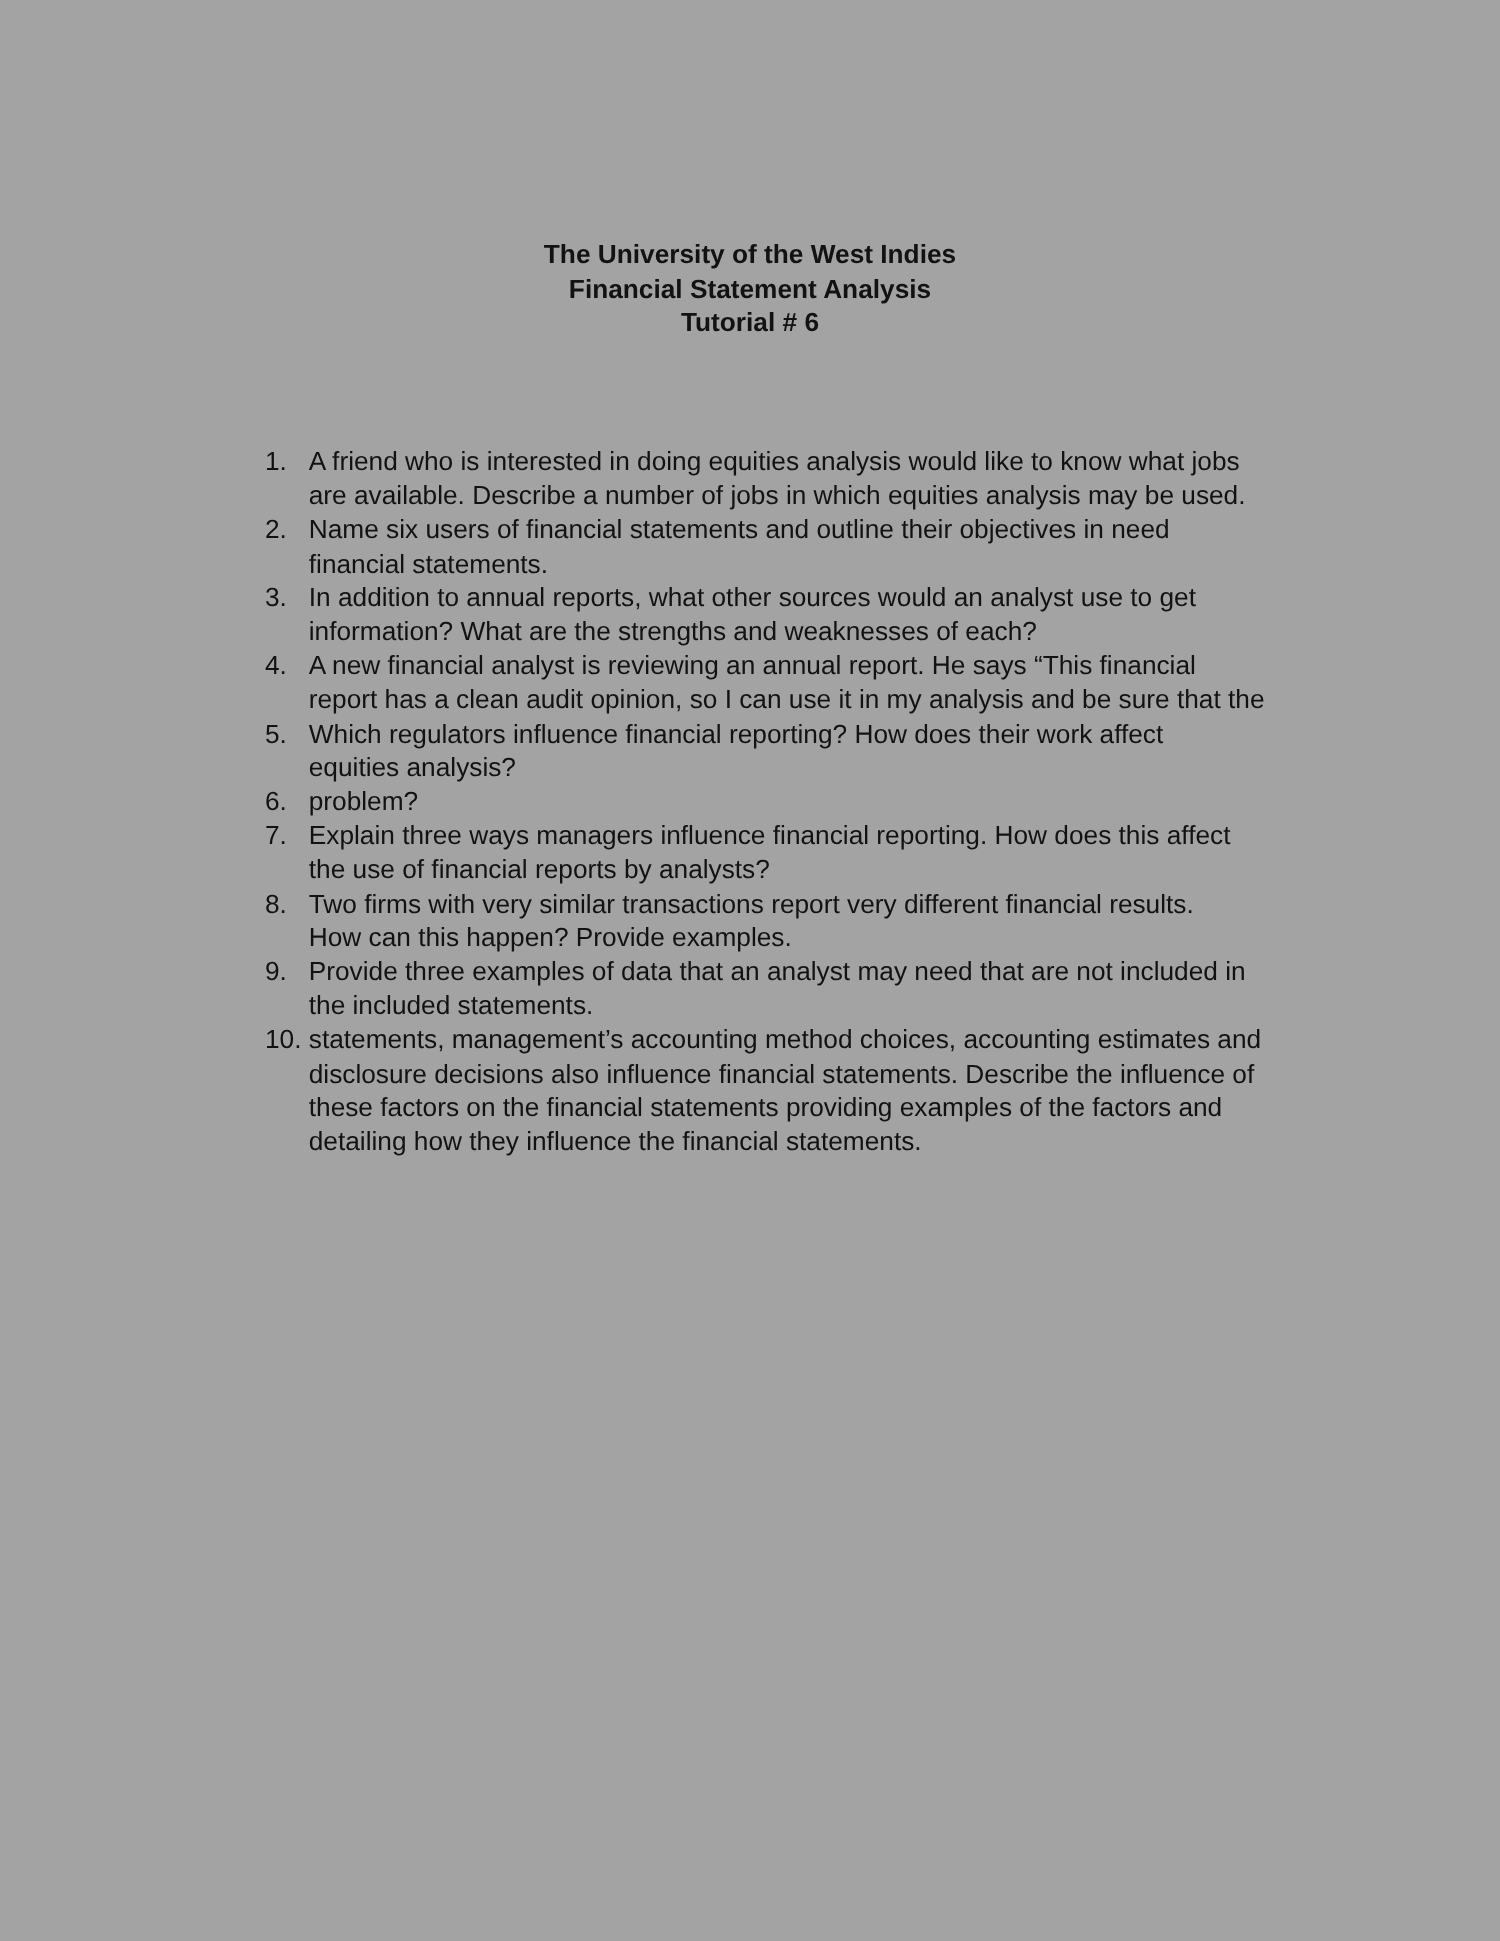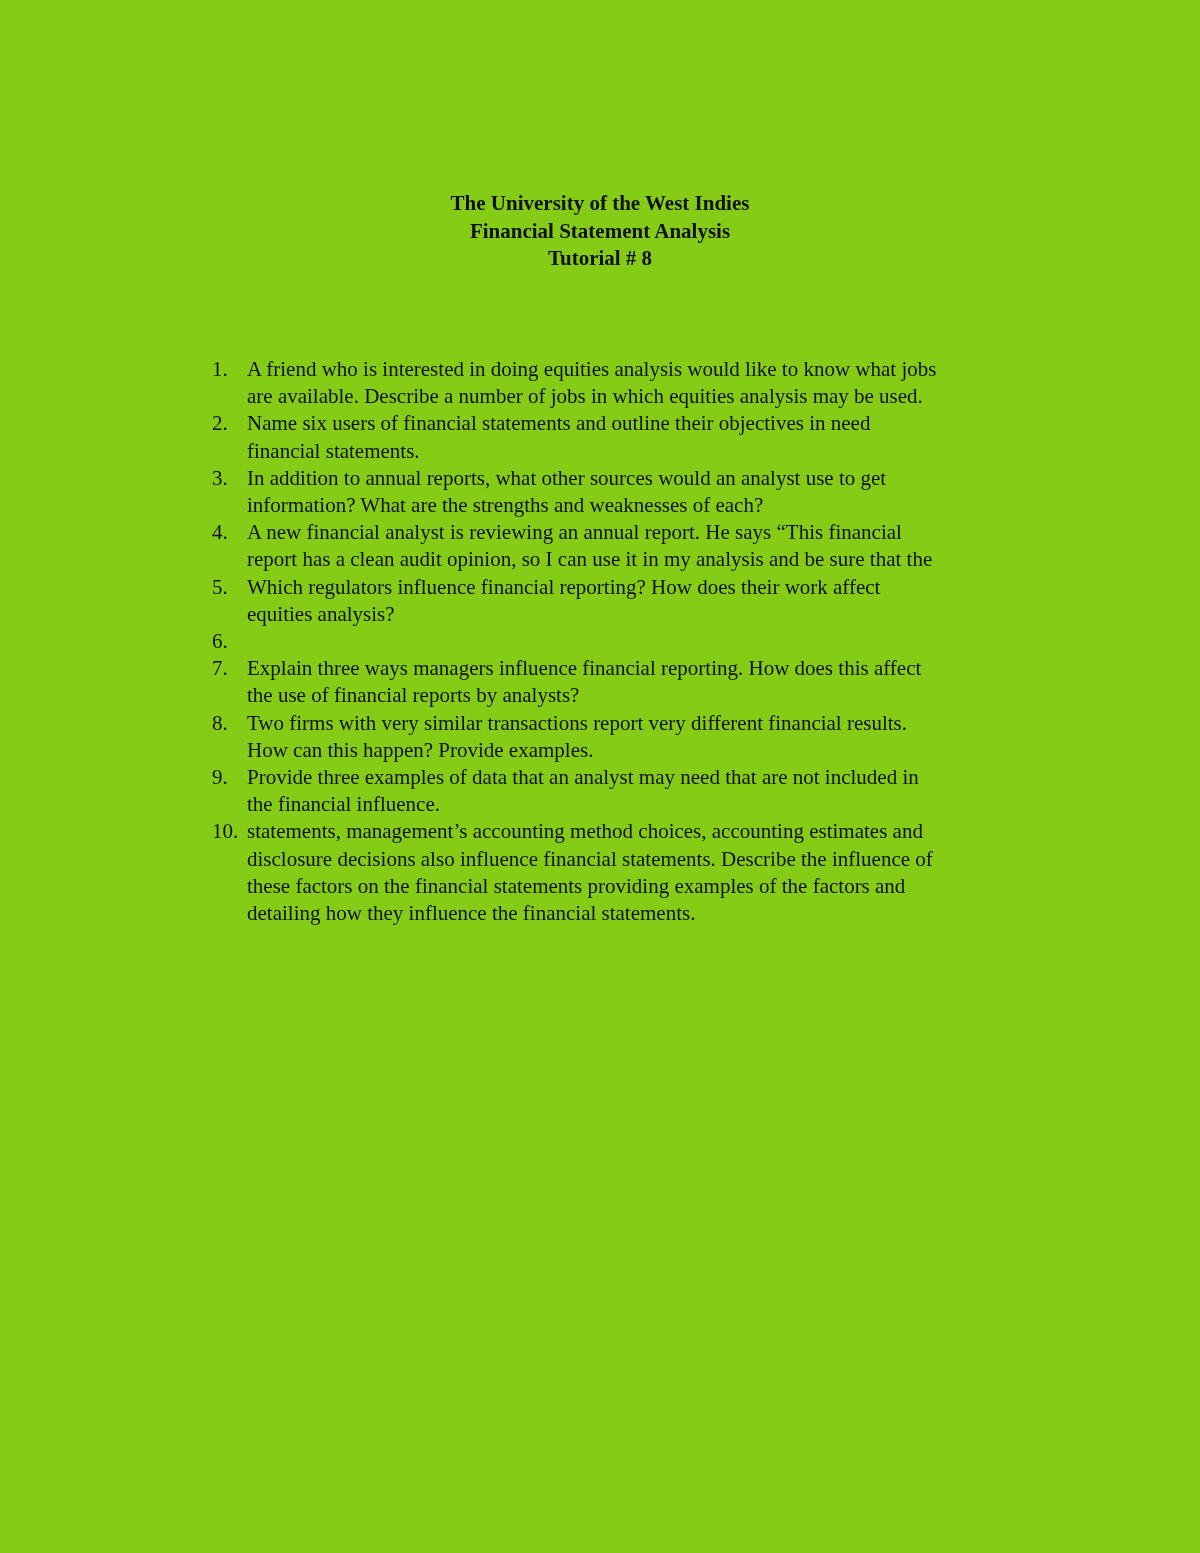--- a/index.html
+++ b/index.html
@@ -4,22 +4,22 @@
 <style>
   html, body {
     margin: 0;
     padding: 0;
     background: #ffffff;
   }
   .page {
     position: relative;
     width: 1200px;
     height: 1553px;
-    background: #84cc16;
-    font-family: Liberation Serif, serif;
+    background: #a3a3a3;
+    font-family: Liberation Sans, sans-serif;
     color: #121212;
     overflow: hidden;
   }
   .title-block {
     position: absolute;
     top: 190px;
     left: 0;
     width: 1200px;
     text-align: center;
     font-weight: 700;
@@ -50,21 +50,21 @@
     white-space: nowrap;
   }
 </style>
 </head>
 <body>
 
 <div class="page">
   <div class="title-block">
     <div class="title-line">The University of the West Indies</div>
     <div class="title-line">Financial Statement Analysis</div>
-    <div class="title-line">Tutorial # 8</div>
+    <div class="title-line">Tutorial # 6</div>
   </div>
   <div class="question-list" id="question-list">
       <div class="question">
         <span class="q-num">1.</span>
         <div class="q-text">
           <div class="q-line">A friend who is interested in doing equities analysis would like to know what jobs</div>
           <div class="q-line">are available. Describe a number of jobs in which equities analysis may be used.</div>
         </div>
       </div>
       <div class="question">
@@ -91,41 +91,42 @@
       <div class="question">
         <span class="q-num">5.</span>
         <div class="q-text">
           <div class="q-line">Which regulators influence financial reporting? How does their work affect</div>
           <div class="q-line">equities analysis?</div>
         </div>
       </div>
       <div class="question">
         <span class="q-num">6.</span>
         <div class="q-text">
+          <div class="q-line">problem?</div>
         </div>
       </div>
       <div class="question">
         <span class="q-num">7.</span>
         <div class="q-text">
           <div class="q-line">Explain three ways managers influence financial reporting. How does this affect</div>
           <div class="q-line">the use of financial reports by analysts?</div>
         </div>
       </div>
       <div class="question">
         <span class="q-num">8.</span>
         <div class="q-text">
           <div class="q-line">Two firms with very similar transactions report very different financial results.</div>
           <div class="q-line">How can this happen? Provide examples.</div>
         </div>
       </div>
       <div class="question">
         <span class="q-num">9.</span>
         <div class="q-text">
           <div class="q-line">Provide three examples of data that an analyst may need that are not included in</div>
-          <div class="q-line">the financial influence.</div>
+          <div class="q-line">the included statements.</div>
         </div>
       </div>
       <div class="question">
         <span class="q-num">10.</span>
         <div class="q-text">
           <div class="q-line">statements, management’s accounting method choices, accounting estimates and</div>
           <div class="q-line">disclosure decisions also influence financial statements. Describe the influence of</div>
           <div class="q-line">these factors on the financial statements providing examples of the factors and</div>
           <div class="q-line">detailing how they influence the financial statements.</div>
         </div>

